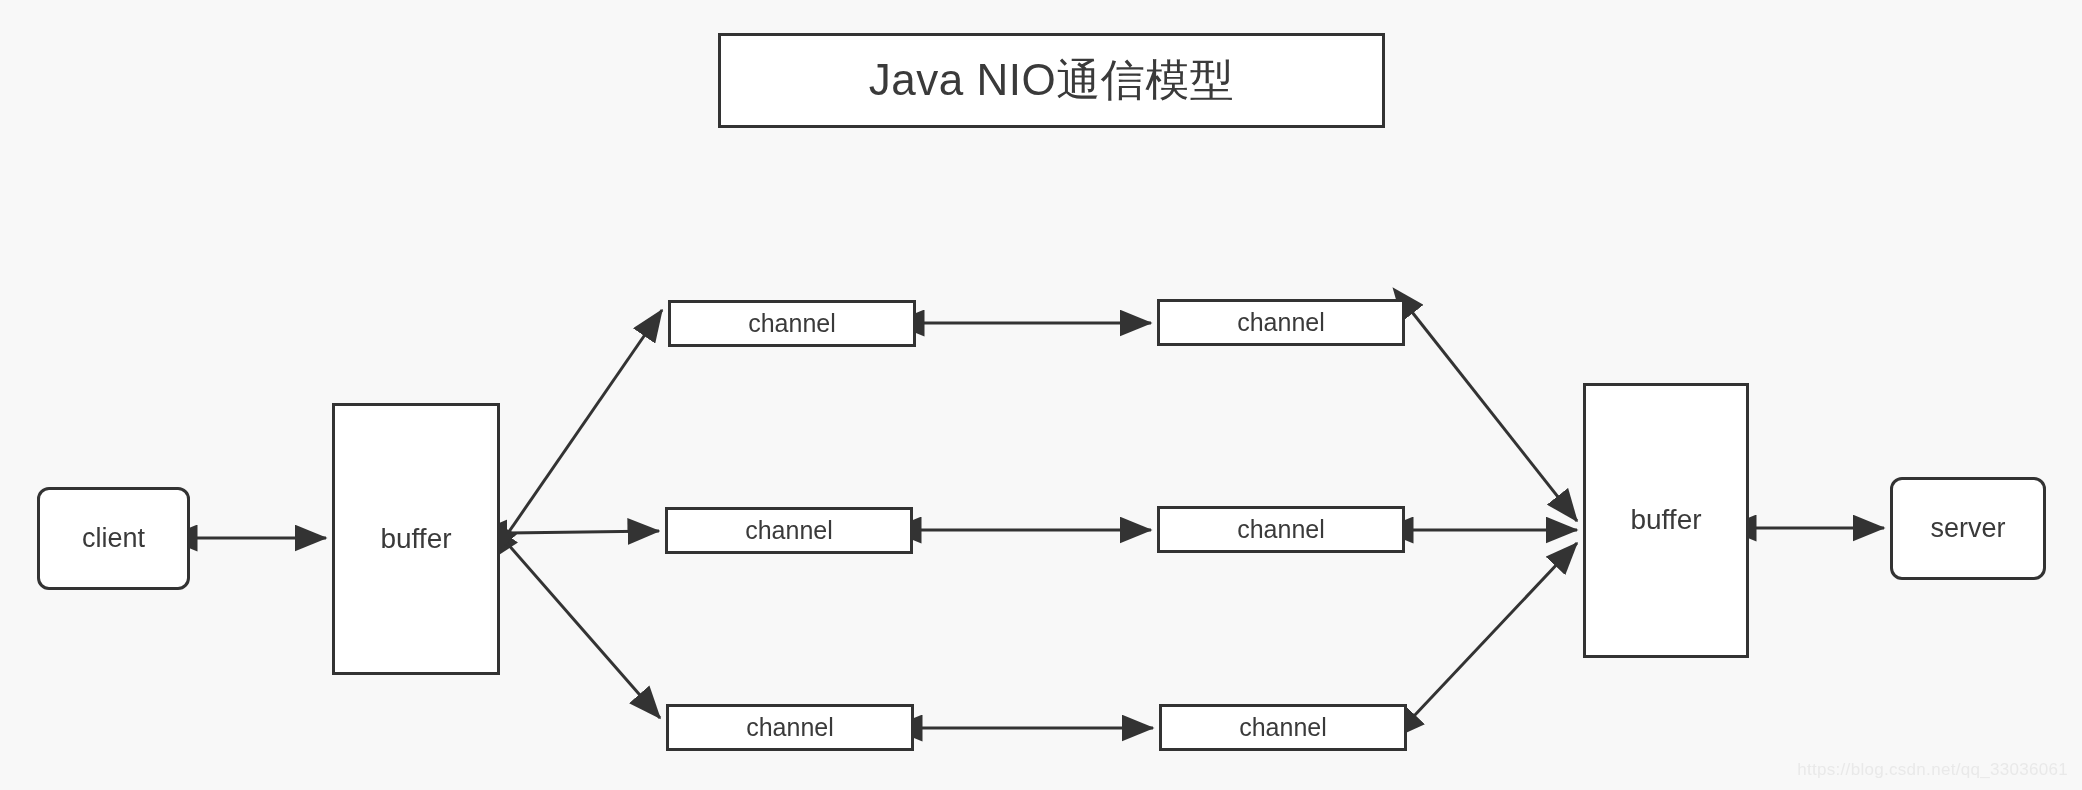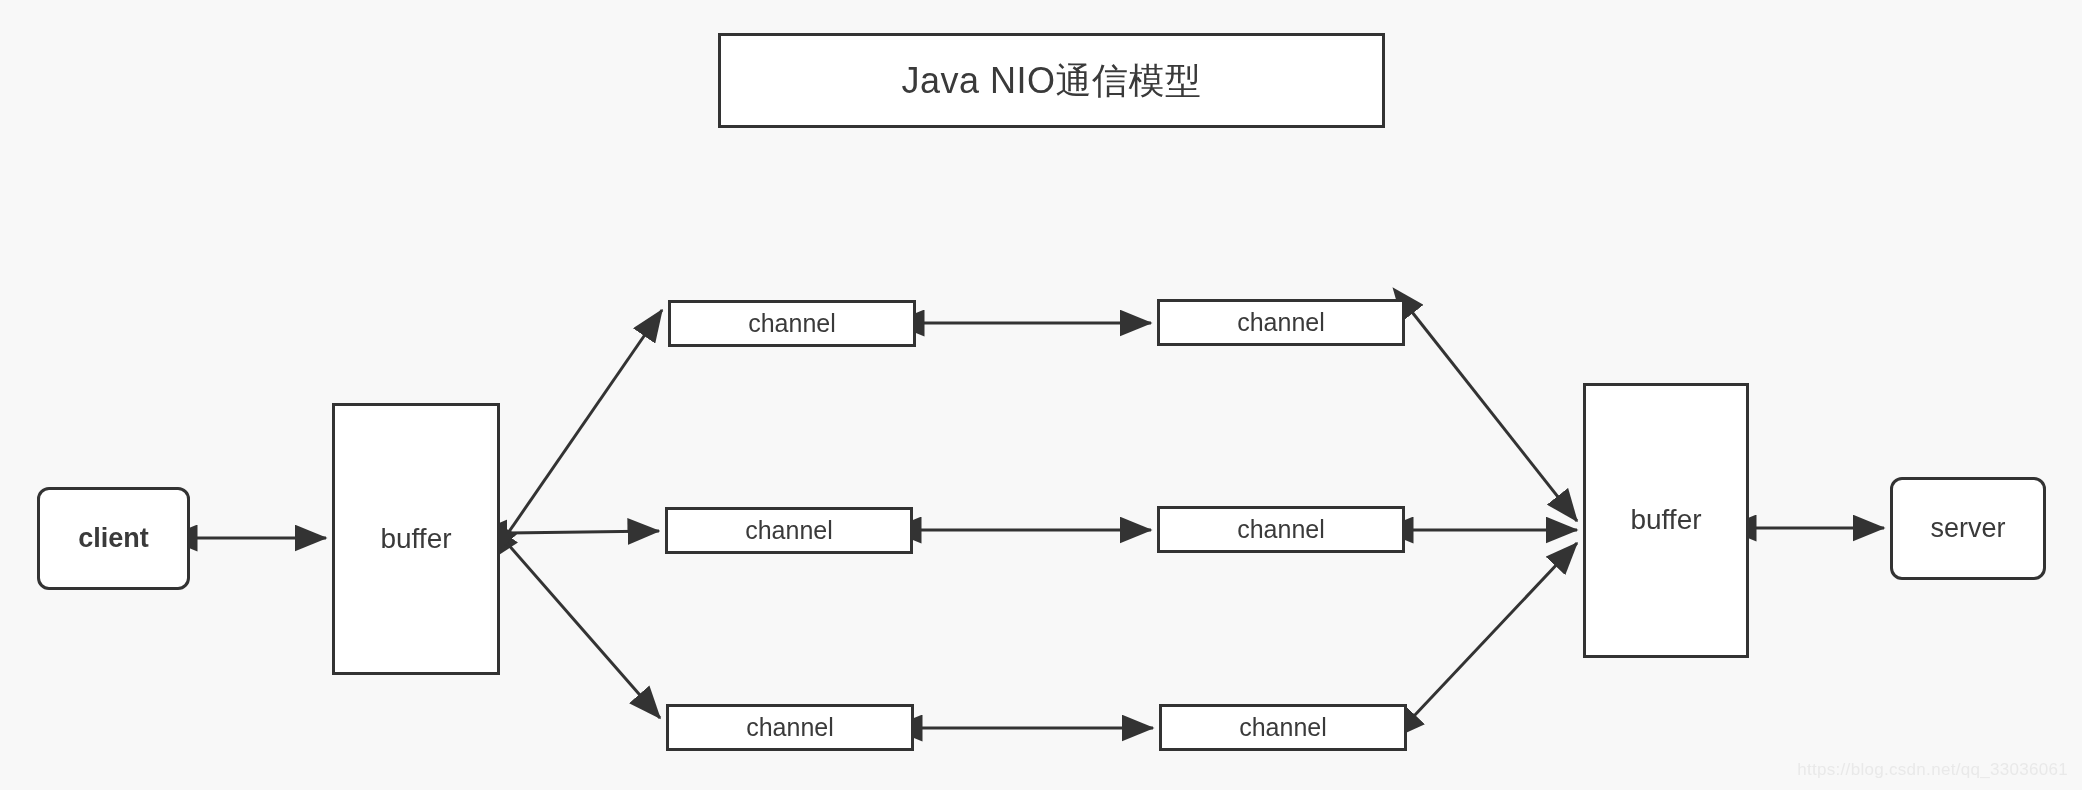--- a/index.html
+++ b/index.html
@@ -43,29 +43,28 @@
     white-space: nowrap;
   }
   #title-box {
     left: 718px;
     top: 33px;
     width: 667px;
     height: 95px;
     border-width: 3px;
   }
   #title-box .node-label {
-    font-size: 36px;
+    font-size: 44px;
     letter-spacing: 0.5px;
   }
   #client-box {
     left: 37px;
     top: 487px;
     width: 153px;
     height: 103px;
-    font-weight: bold;
   }
   #client-box .node-label { font-size: 27px; }
   #server-box {
     left: 1890px;
     top: 477px;
     width: 156px;
     height: 103px;
   }
   #server-box .node-label { font-size: 27px; text-align: right; }
   #buffer-left-box {

